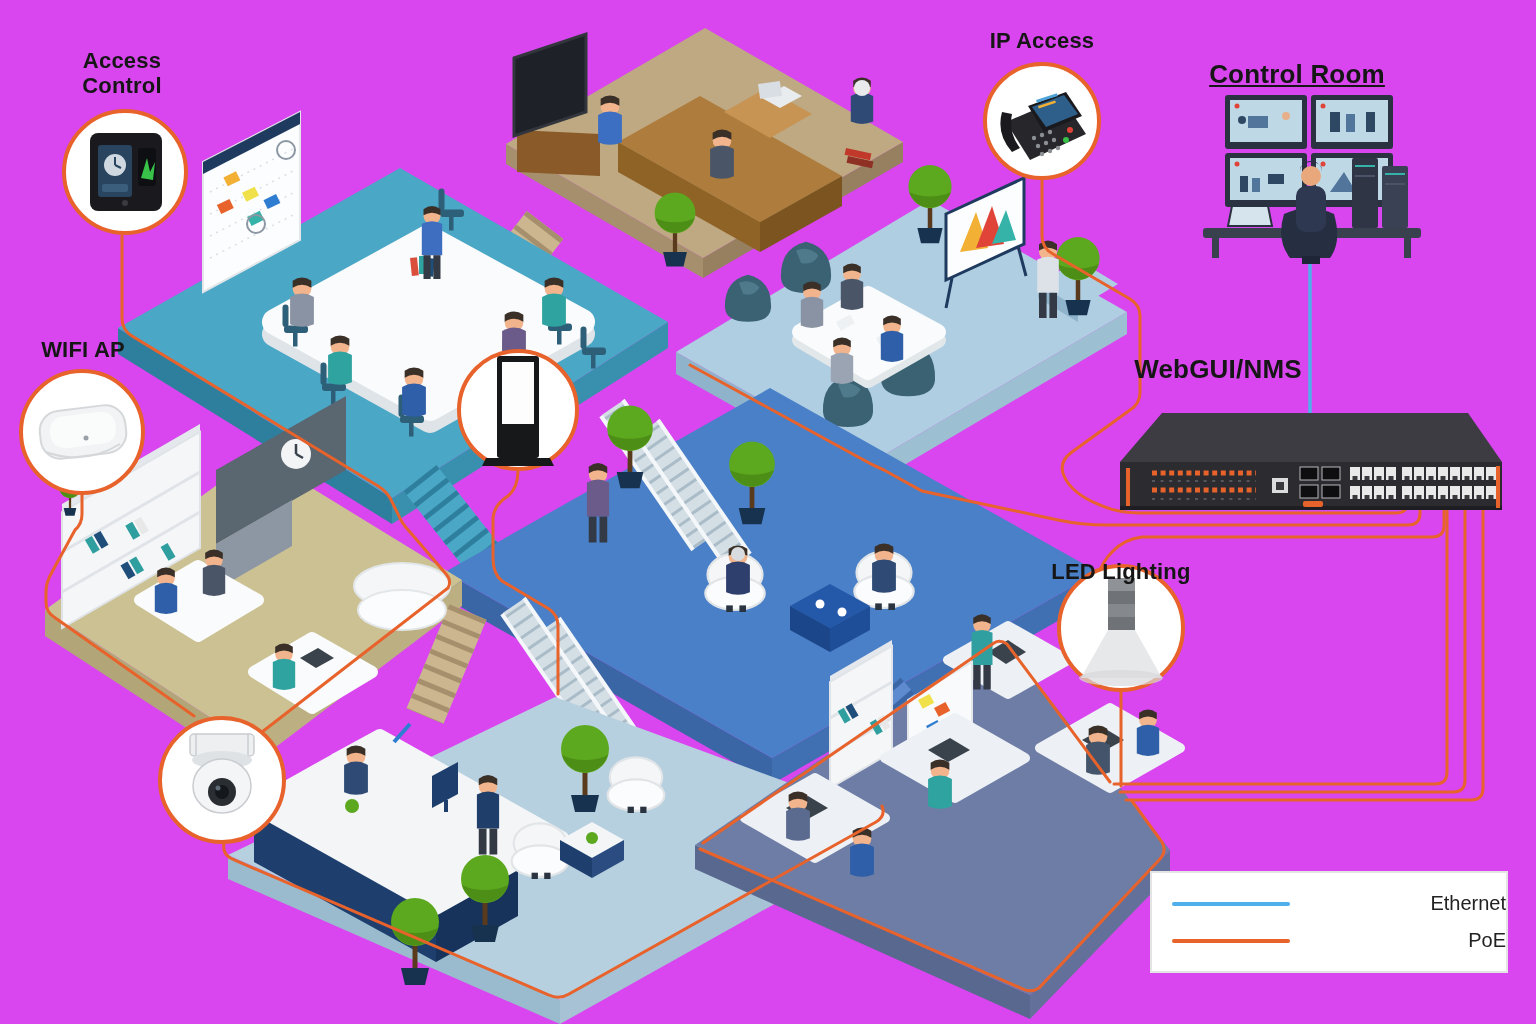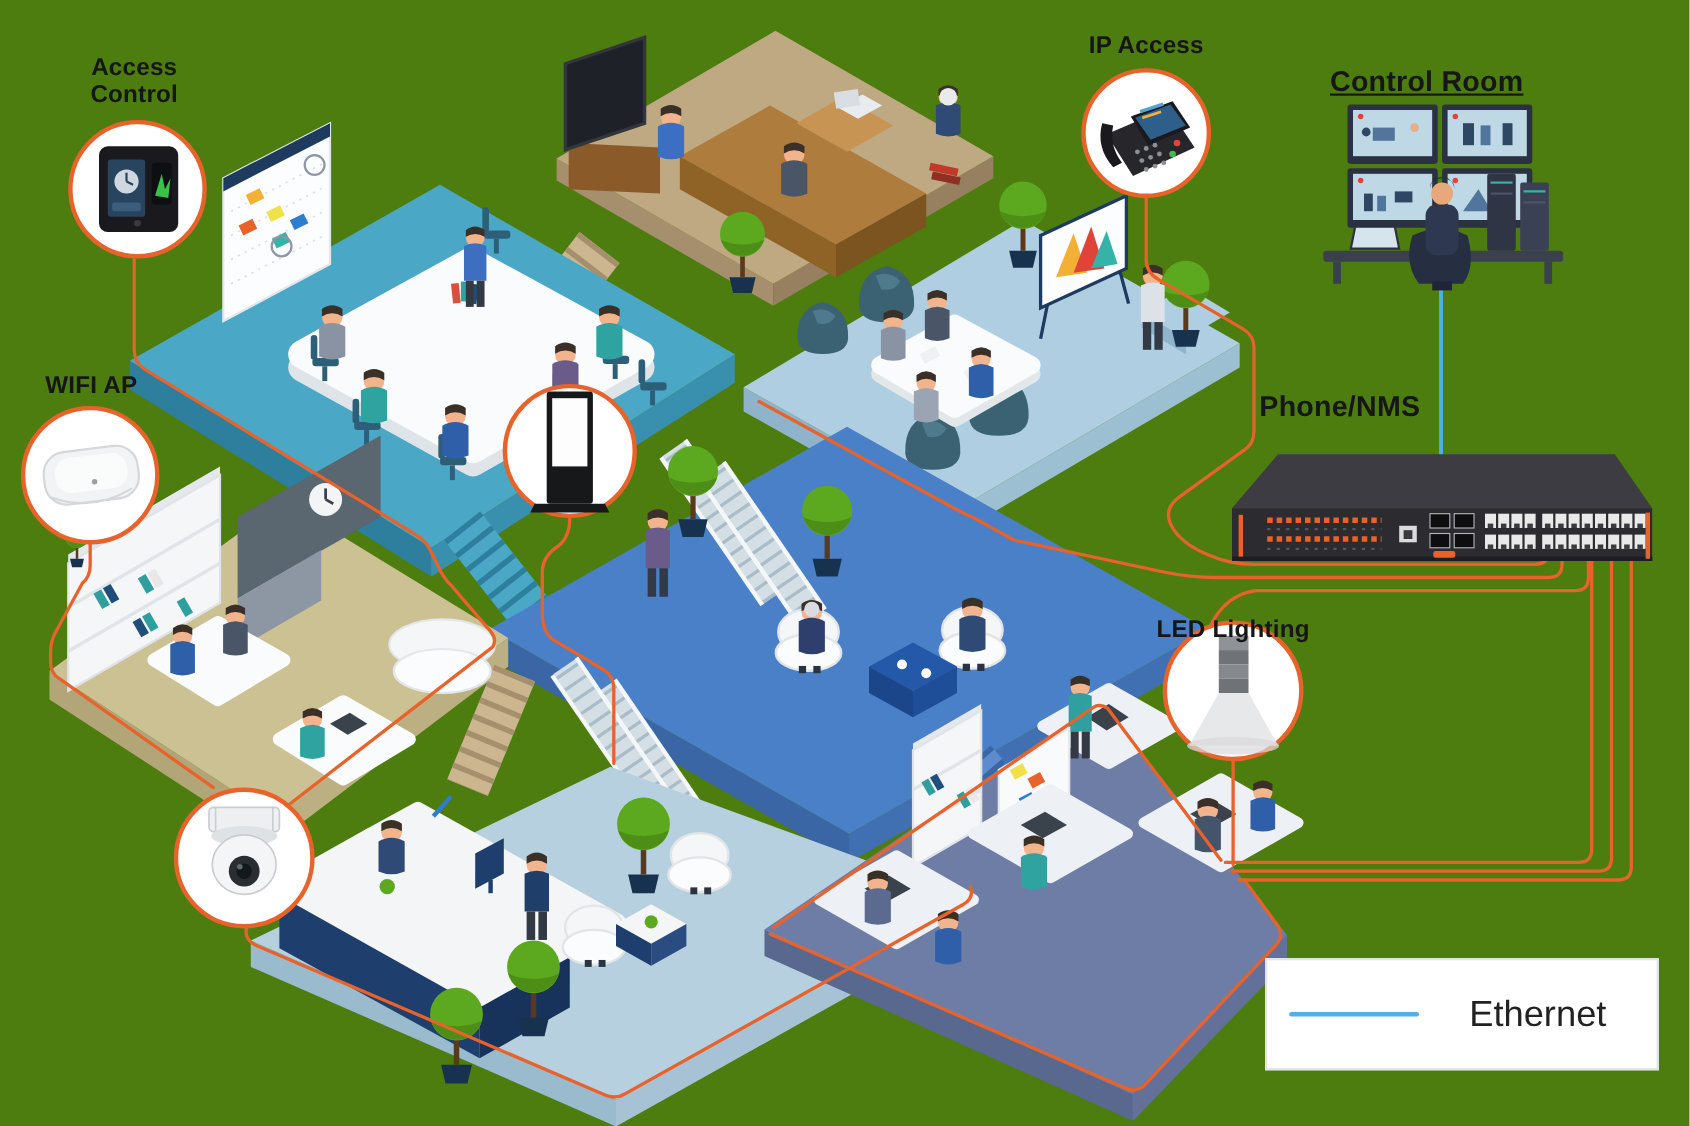--- a/index.html
+++ b/index.html
@@ -1,30 +1,30 @@
 <!DOCTYPE html>
 <html><head>
 <meta charset="utf-8">
 <style>
   html,body{margin:0;padding:0;background:#ffffff;}
-  .stage{position:relative;width:1536px;height:1024px;background:#4d7c0f;overflow:hidden;
+  .stage{position:relative;width:1536px;height:1024px;background:#d946ef;overflow:hidden;
          font-family:"Liberation Sans",sans-serif;}
   .stage svg{position:absolute;left:0;top:0;}
   .lbl{position:absolute;font-weight:bold;color:#161616;text-align:center;
        white-space:pre-line;line-height:1.15;letter-spacing:.2px;}
   .lbl-sm{font-size:22px;}
   .lbl-lg{font-size:26px;}
   .legend{position:absolute;left:1150px;top:871px;width:358px;height:102px;
           background:#ffffff;border:2px solid #e4e4e4;box-sizing:border-box;
           display:flex;flex-direction:column;justify-content:center;gap:14px;}
   .legend-row{display:flex;align-items:center;}
   .legend-swatch{width:118px;height:4px;border-radius:2px;margin-left:20px;flex:none;}
   .sw-eth{background:#4FAFEA;}
   .sw-poe{background:#E8622B;}
-  .legend-label{flex:1;text-align:center;font-size:33px;color:#222;font-weight:500;}
+  .legend-label{flex:1;text-align:right;font-size:20px;color:#222;font-weight:500;}
 </style>
 </head>
 <body>
 
 <div class="stage">
 
 <svg viewBox="0 0 1536 1024" width="1536" height="1024">
 <defs>
   <g id="tree">
     <path d="M-14,0 L14,0 L10,17 L-10,17 Z" fill="#16324F"></path>
@@ -512,23 +512,27 @@
     </g>
   </g>
 </g>
 </svg>
 
 <div class="lbl lbl-sm" style="left:42px;top:48px;width:160px;">Access
 Control</div>
 <div class="lbl lbl-sm" style="left:3px;top:337px;width:160px;">WIFI AP</div>
 <div class="lbl lbl-sm" style="left:962px;top:28px;width:160px;">IP Access</div>
 <div class="lbl lbl-lg" style="left:1192px;top:60px;width:210px;text-decoration:underline;">Control Room</div>
-<div class="lbl lbl-lg" style="left:1113px;top:355px;width:210px;">Phone/NMS</div>
+<div class="lbl lbl-lg" style="left:1113px;top:355px;width:210px;">WebGUI/NMS</div>
 <div class="lbl lbl-sm" style="left:1026px;top:531px;width:190px;margin-top:28px;">LED Lighting</div>
 
 <div class="legend">
   <div class="legend-row">
     <div class="legend-swatch sw-eth"></div>
     <div class="legend-label">Ethernet</div>
   </div>
+  <div class="legend-row">
+    <div class="legend-swatch sw-poe"></div>
+    <div class="legend-label">PoE</div>
+  </div>
 </div>
 
 </div>
 
 </body></html>

